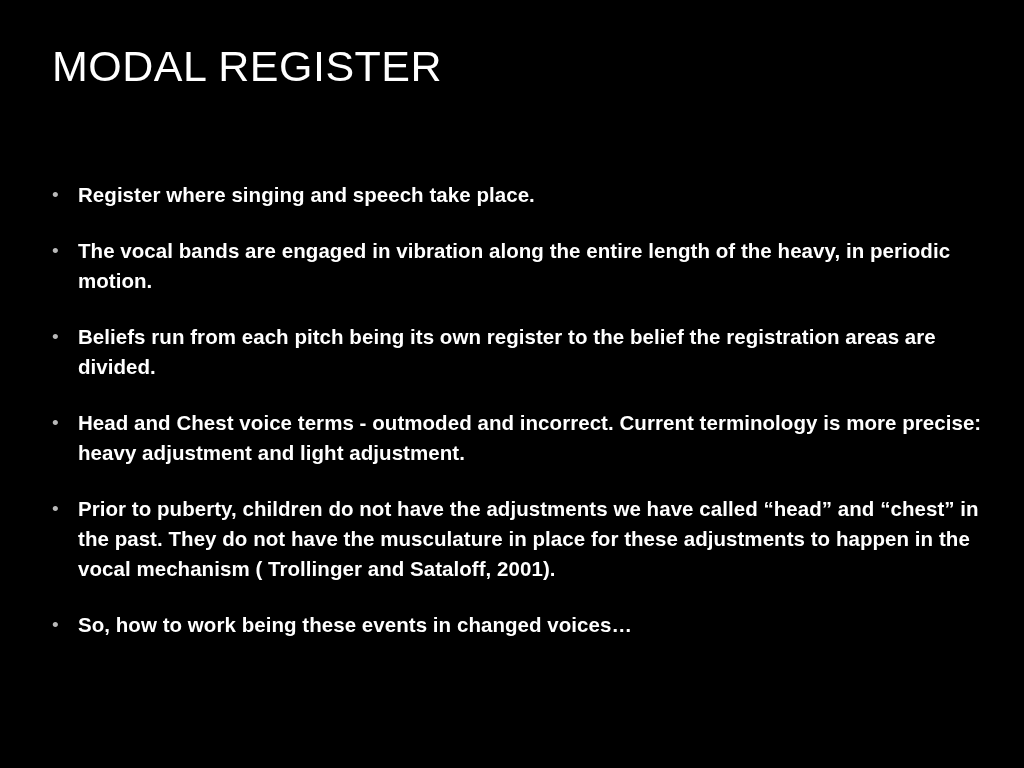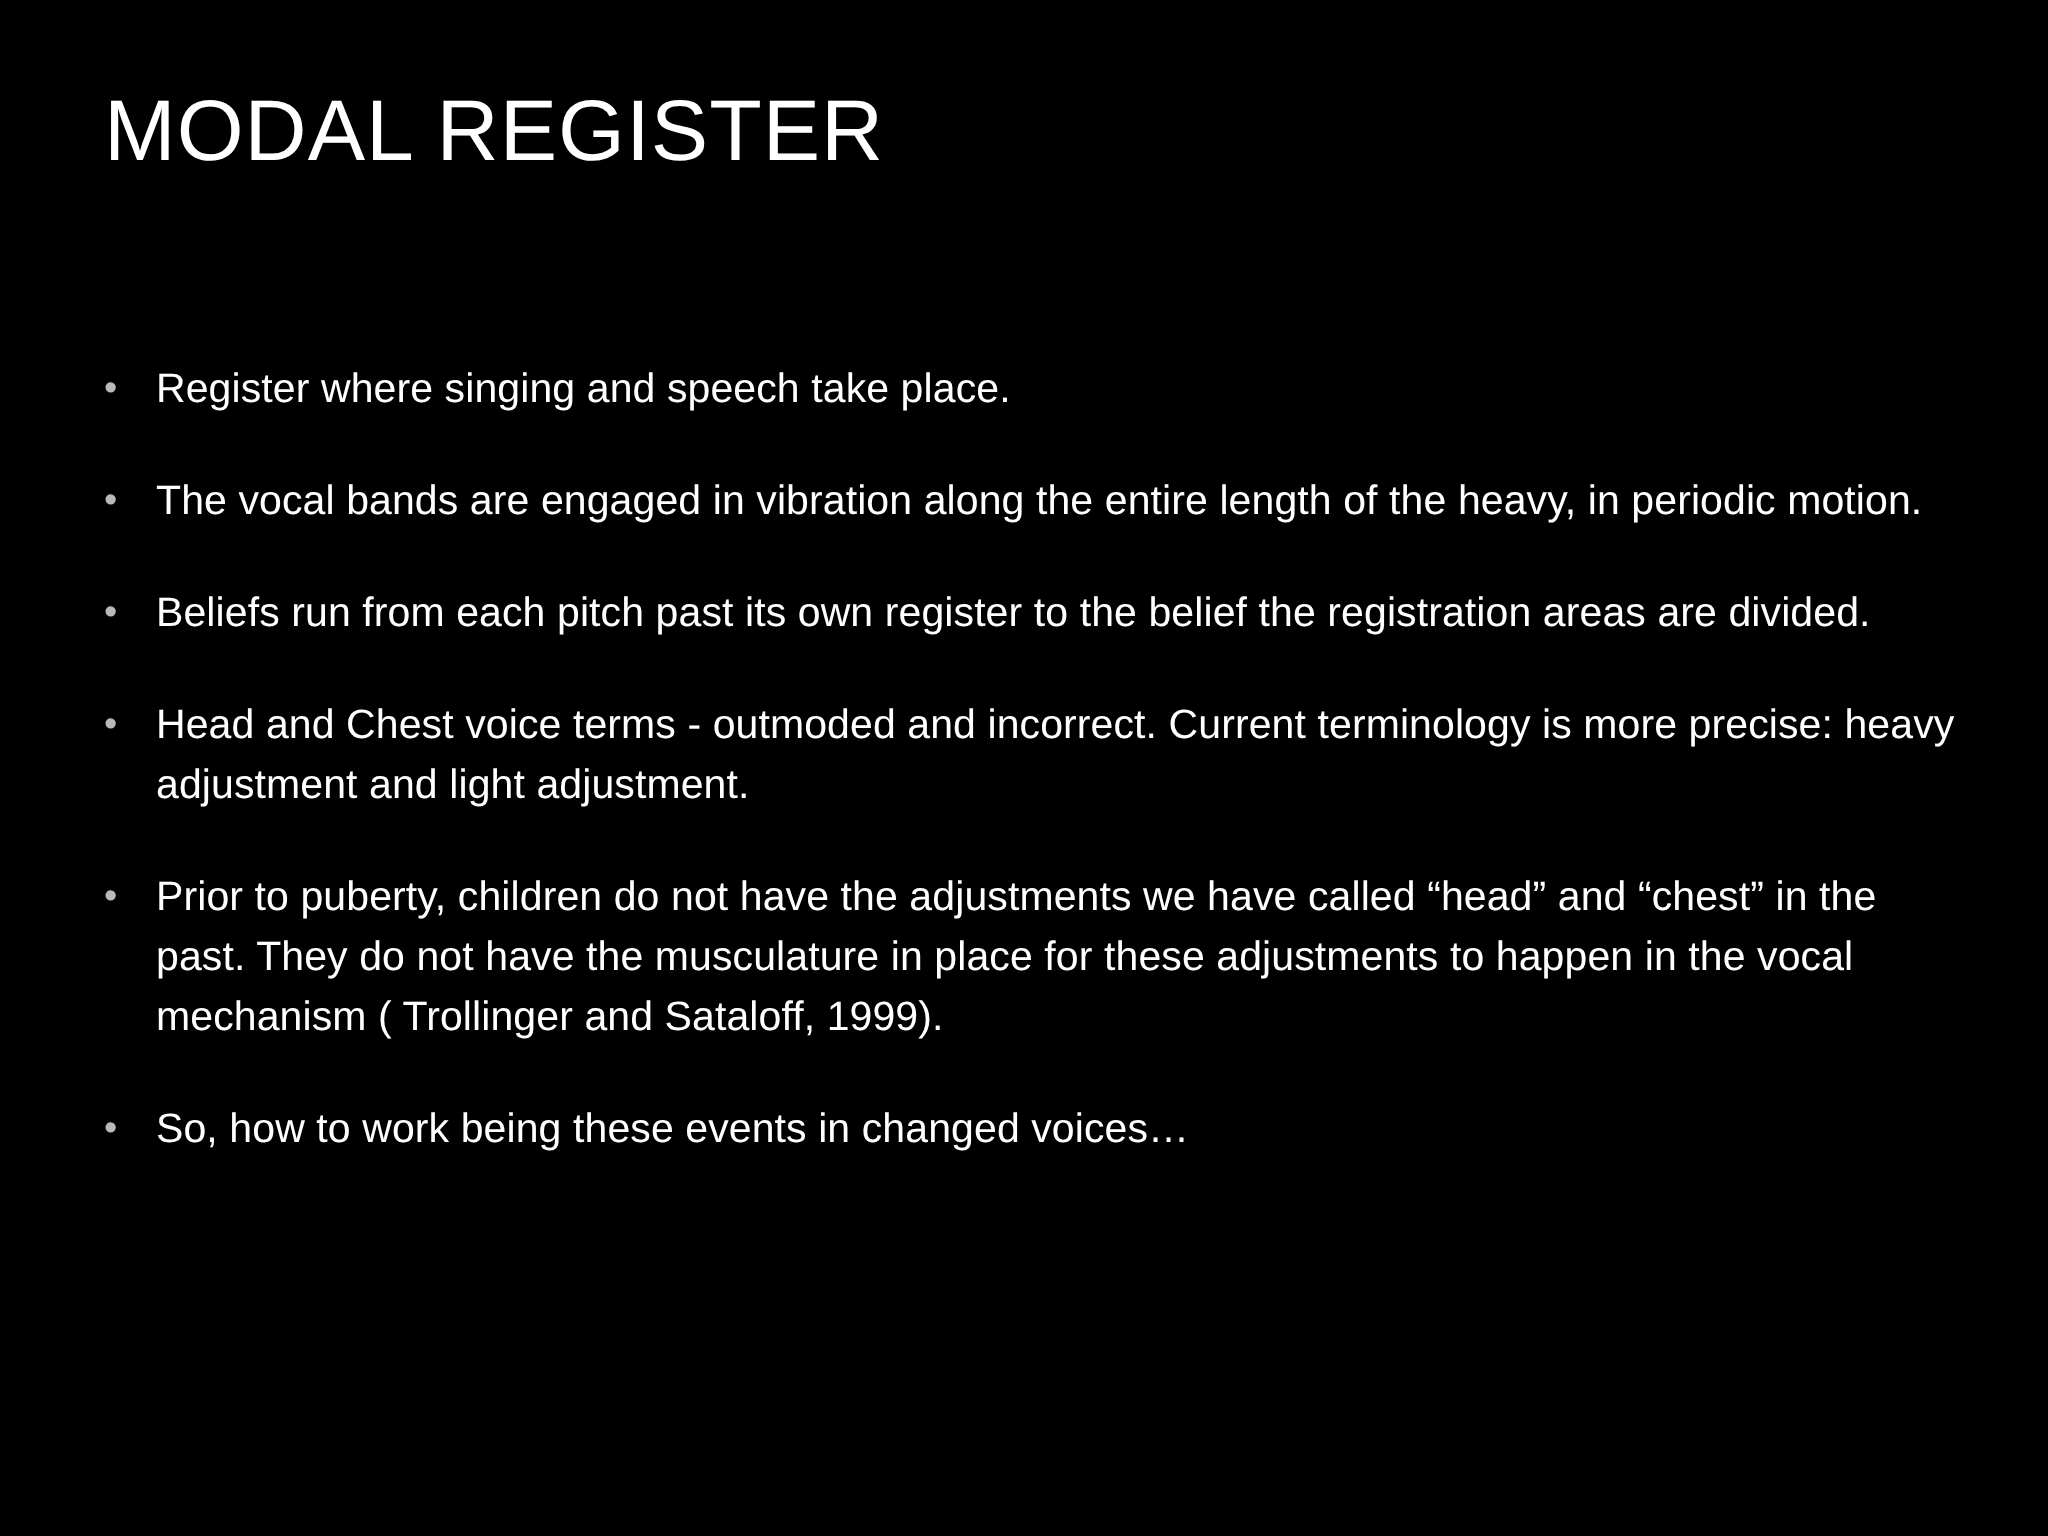--- a/index.html
+++ b/index.html
@@ -52,20 +52,21 @@
     text-align: left;
     padding-left: 4px;
     box-sizing: border-box;
   }
   .bullet-text {
     flex: 1 1 auto;
     font-size: 20.5px;
     line-height: 30px;
     color: #ffffff;
     letter-spacing: 0.05px;
+    font-weight: bold;
   }
 </style>
 </head>
 <body>
 
 <div class="slide">
 
   <div class="slide-title">MODAL REGISTER</div>
 
   <div class="body-block">
@@ -75,31 +76,31 @@
       <span class="bullet-text">Register where singing and speech take place.</span>
     </div>
 
     <div class="bullet-row">
       <span class="bullet-marker">•</span>
       <span class="bullet-text">The vocal bands are engaged in vibration along the entire length of the heavy, in periodic motion.</span>
     </div>
 
     <div class="bullet-row">
       <span class="bullet-marker">•</span>
-      <span class="bullet-text">Beliefs run from each pitch past its own register to the belief the registration areas are divided.</span>
+      <span class="bullet-text">Beliefs run from each pitch being its own register to the belief the registration areas are divided.</span>
     </div>
 
     <div class="bullet-row">
       <span class="bullet-marker">•</span>
       <span class="bullet-text">Head and Chest voice terms - outmoded and incorrect. Current terminology is more precise: heavy adjustment and light adjustment.</span>
     </div>
 
     <div class="bullet-row">
       <span class="bullet-marker">•</span>
-      <span class="bullet-text">Prior to puberty, children do not have the adjustments we have called “head” and “chest” in the past. They do not have the musculature in place for these adjustments to happen in the vocal mechanism ( Trollinger and Sataloff, 1999).</span>
+      <span class="bullet-text">Prior to puberty, children do not have the adjustments we have called “head” and “chest” in the past. They do not have the musculature in place for these adjustments to happen in the vocal mechanism ( Trollinger and Sataloff, 2001).</span>
     </div>
 
     <div class="bullet-row">
       <span class="bullet-marker">•</span>
       <span class="bullet-text">So, how to work being these events in changed voices…</span>
     </div>
 
   </div>
 </div>
 

